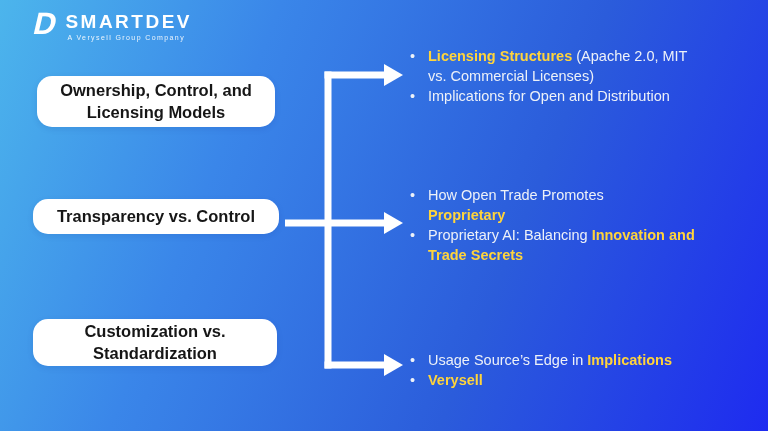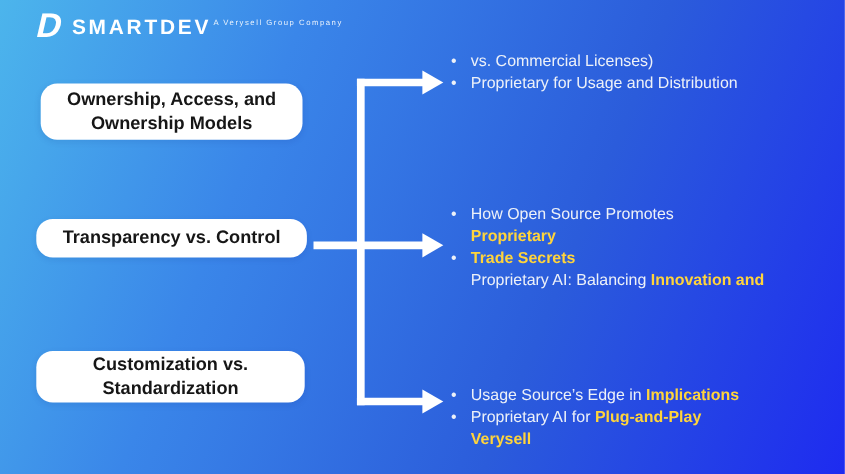--- a/index.html
+++ b/index.html
@@ -10,21 +10,21 @@
     position:relative; width:768px; height:431px; overflow:hidden;
     background:linear-gradient(112deg,#4cb5ec 0%,#3a86e9 30%,#2b5cdb 65%,#1e2bf0 100%);
   }
 
   
   .logo { position:absolute; left:34px; top:6px; display:flex; align-items:center; gap:9px; }
   .logo-icon {
     color:#ffffff; font-weight:700; font-style:normal; font-size:31px; line-height:36px;
     transform:skewX(-13deg); display:inline-block;
   }
-  .logo-text { display:flex; flex-direction:row; padding-top:4px; }
+  .logo-text { display:flex; flex-direction:column; padding-top:4px; }
   .brand { color:#ffffff; font-size:19px; font-weight:700; letter-spacing:2.5px; line-height:20px; }
   .tagline { color:rgba(255,255,255,0.9); font-size:7px; letter-spacing:1.4px; margin-top:2px; padding-left:2px; }
 
   
   .topic-box {
     position:absolute; background:#ffffff; border-radius:15px;
     display:flex; align-items:center; justify-content:center; text-align:center;
     color:#161616; font-weight:700; font-size:16.5px; line-height:1.32;
     padding:4px 12px; box-shadow:0 2px 6px rgba(0,30,120,0.10);
   }
@@ -52,21 +52,21 @@
 <div class="slide">
 
   <div class="logo">
     <span class="logo-icon">D</span>
     <span class="logo-text">
       <span class="brand">SMARTDEV</span>
       <span class="tagline">A Verysell Group Company</span>
     </span>
   </div>
 
-  <div class="topic-box box-1">Ownership, Access, and Ownership Models</div>
+  <div class="topic-box box-1">Ownership, Control, and Licensing Models</div>
   <div class="topic-box box-3">Customization vs. Standardization</div>
   <div class="topic-box box-2">Transparency vs. Control</div>
 
   <svg class="connector" width="768" height="431" viewBox="0 0 768 431" aria-hidden="true">
     <g stroke="#ffffff" stroke-width="7" fill="none">
       <line x1="285" y1="223" x2="386" y2="223"></line>
       <line x1="328" y1="71.5" x2="328" y2="368.5"></line>
       <line x1="324.5" y1="75" x2="386" y2="75"></line>
       <line x1="324.5" y1="365" x2="386" y2="365"></line>
     </g>
@@ -74,55 +74,55 @@
       <polygon points="384,64 384,86 403,75"></polygon>
       <polygon points="384,212 384,234 403,223"></polygon>
       <polygon points="384,354 384,376 403,365"></polygon>
     </g>
   </svg>
 
   <div class="bullet-group group-1">
       <div class="bullet">
         <span class="dot">•</span>
         <div class="lines">
+          <div class="line"><span class="hl">Licensing Structures</span><span> (Apache 2.0, MIT</span></div>
           <div class="line"><span>vs. Commercial Licenses)</span></div>
         </div>
       </div>
       <div class="bullet">
         <span class="dot">•</span>
         <div class="lines">
-          <div class="line"><span>Proprietary for Usage and Distribution</span></div>
+          <div class="line"><span>Implications for Open and Distribution</span></div>
         </div>
       </div>
     </div>
   <div class="bullet-group group-2">
       <div class="bullet">
         <span class="dot">•</span>
         <div class="lines">
-          <div class="line"><span>How Open Source Promotes</span></div>
+          <div class="line"><span>How Open Trade Promotes</span></div>
           <div class="line"><span class="hl">Proprietary</span></div>
         </div>
       </div>
       <div class="bullet">
         <span class="dot">•</span>
         <div class="lines">
+          <div class="line"><span>Proprietary AI: Balancing </span><span class="hl">Innovation and</span></div>
           <div class="line"><span class="hl">Trade Secrets</span></div>
-          <div class="line"><span>Proprietary AI: Balancing </span><span class="hl">Innovation and</span></div>
         </div>
       </div>
     </div>
   <div class="bullet-group group-3">
       <div class="bullet">
         <span class="dot">•</span>
         <div class="lines">
           <div class="line"><span>Usage Source’s Edge in </span><span class="hl">Implications</span></div>
         </div>
       </div>
       <div class="bullet">
         <span class="dot">•</span>
         <div class="lines">
-          <div class="line"><span>Proprietary AI for </span><span class="hl">Plug-and-Play</span></div>
           <div class="line"><span class="hl">Verysell</span></div>
         </div>
       </div>
     </div>
 
 </div>
 
 </body></html>

